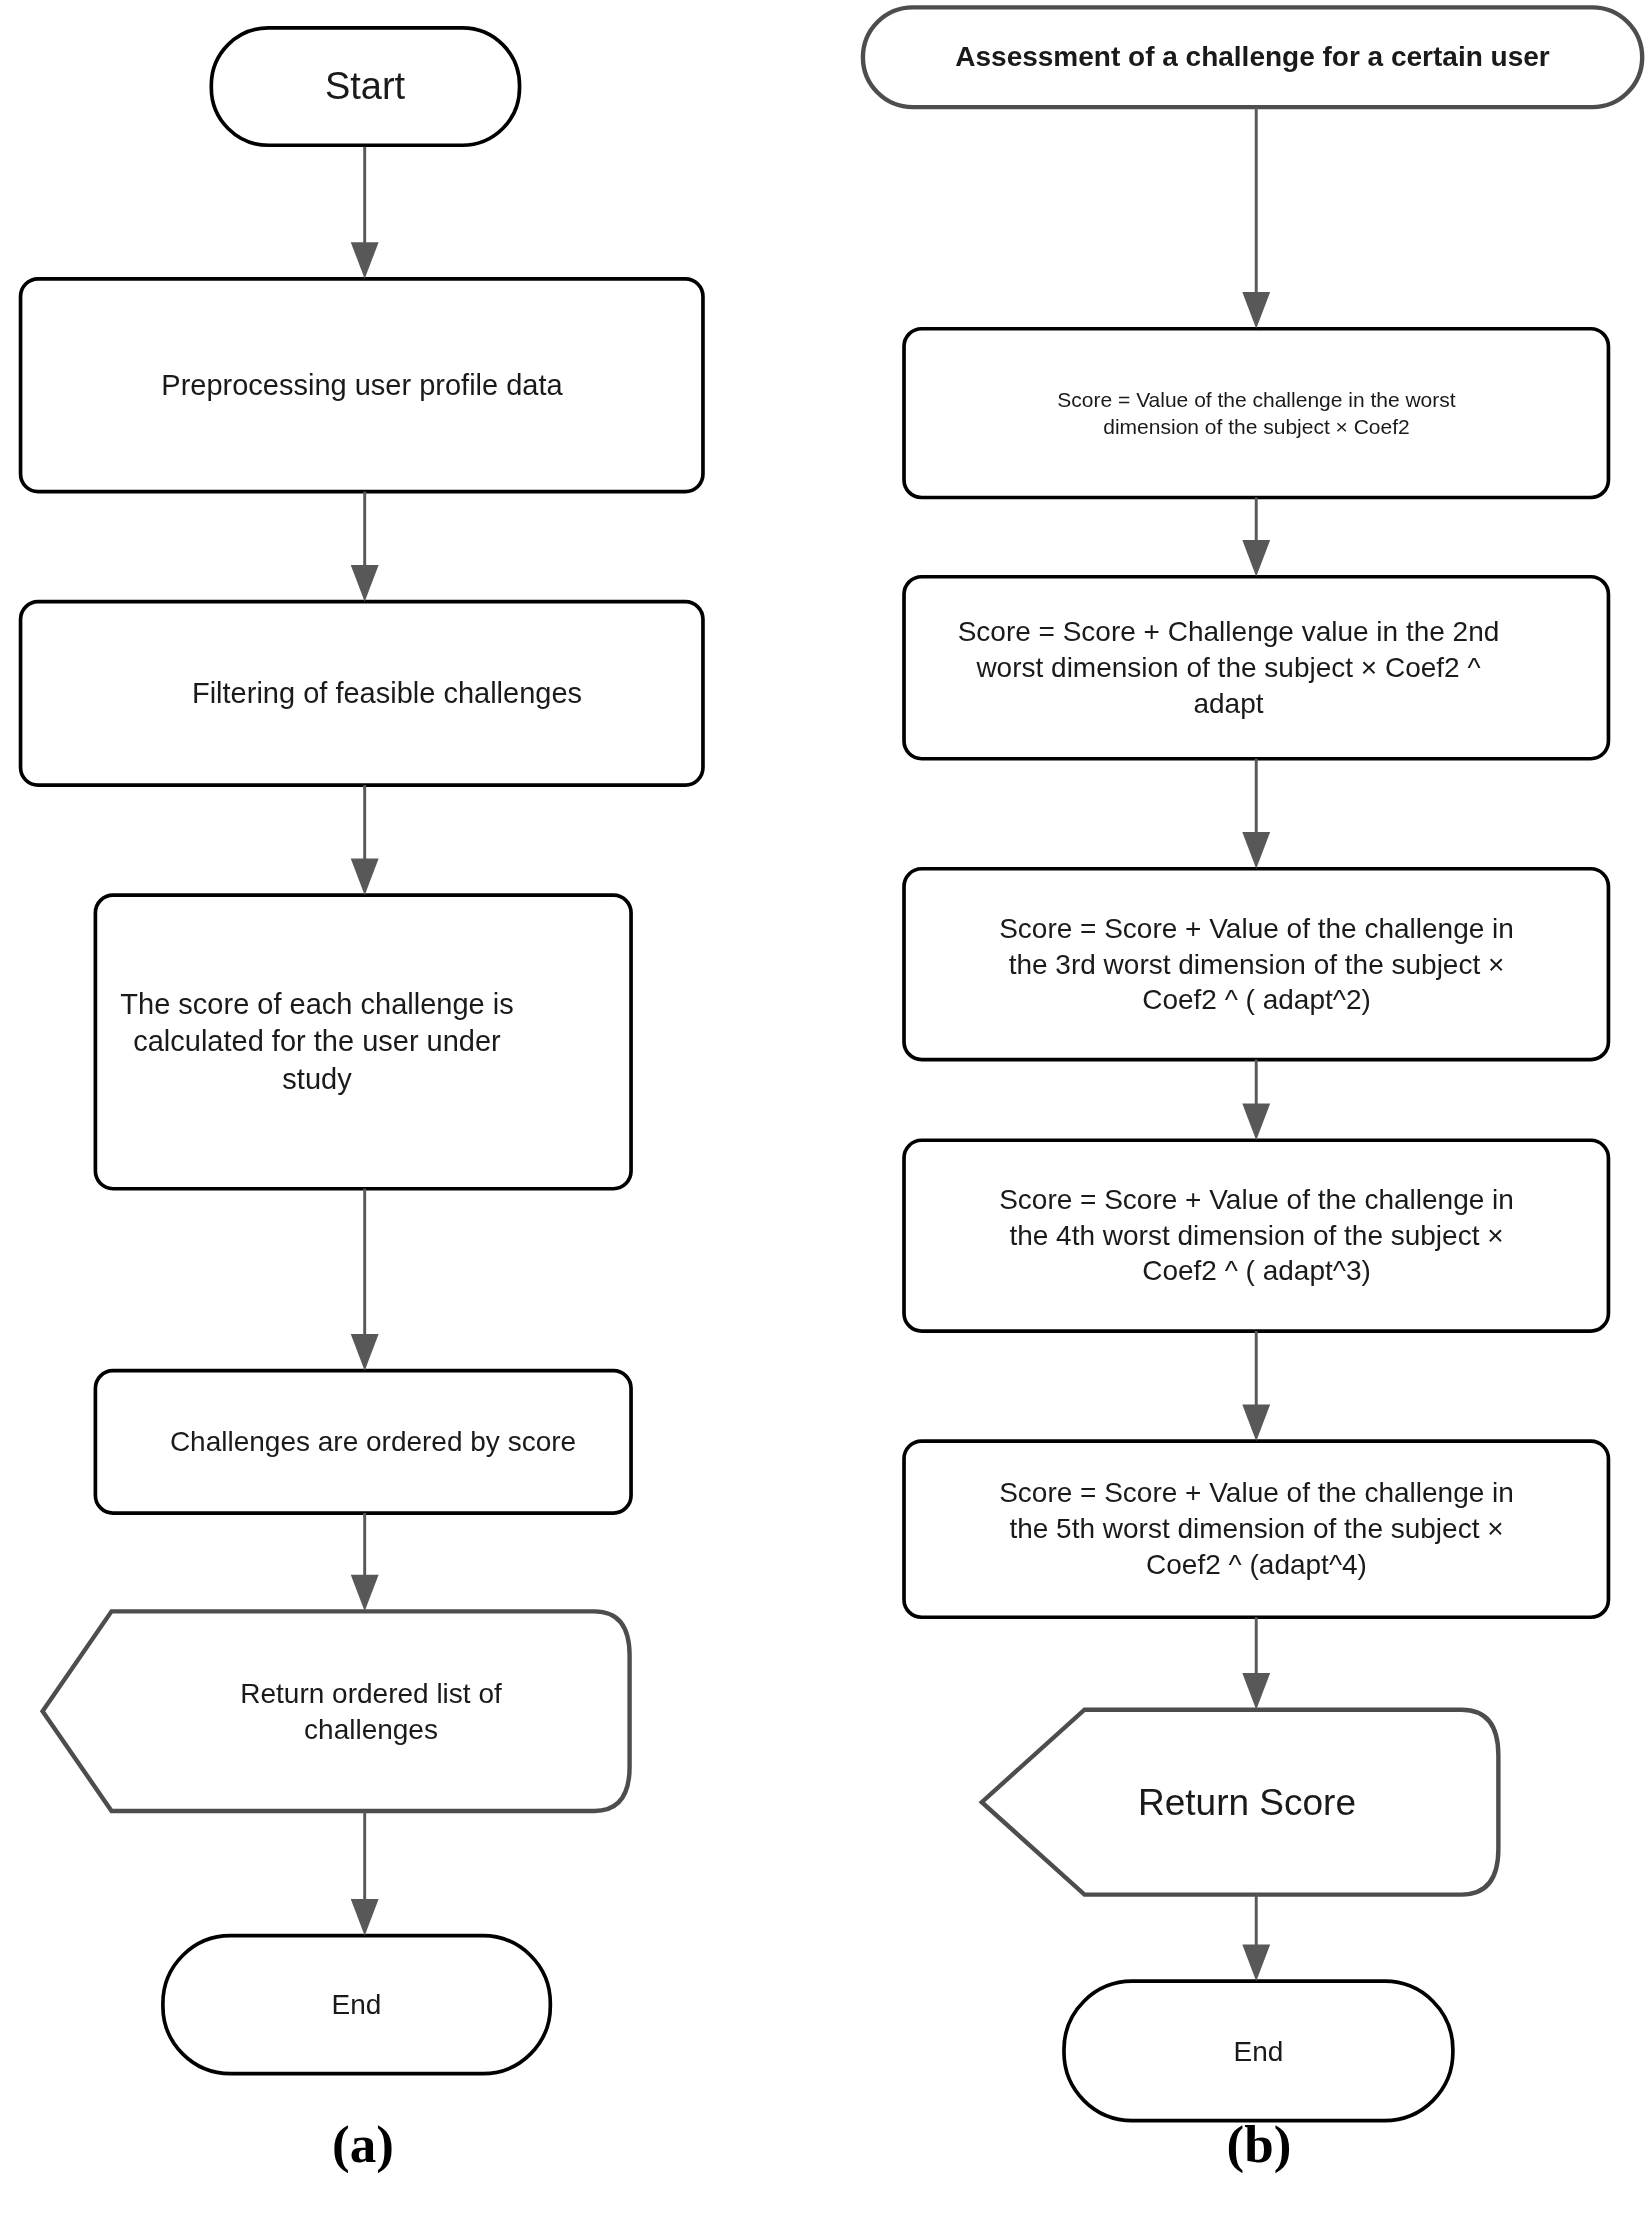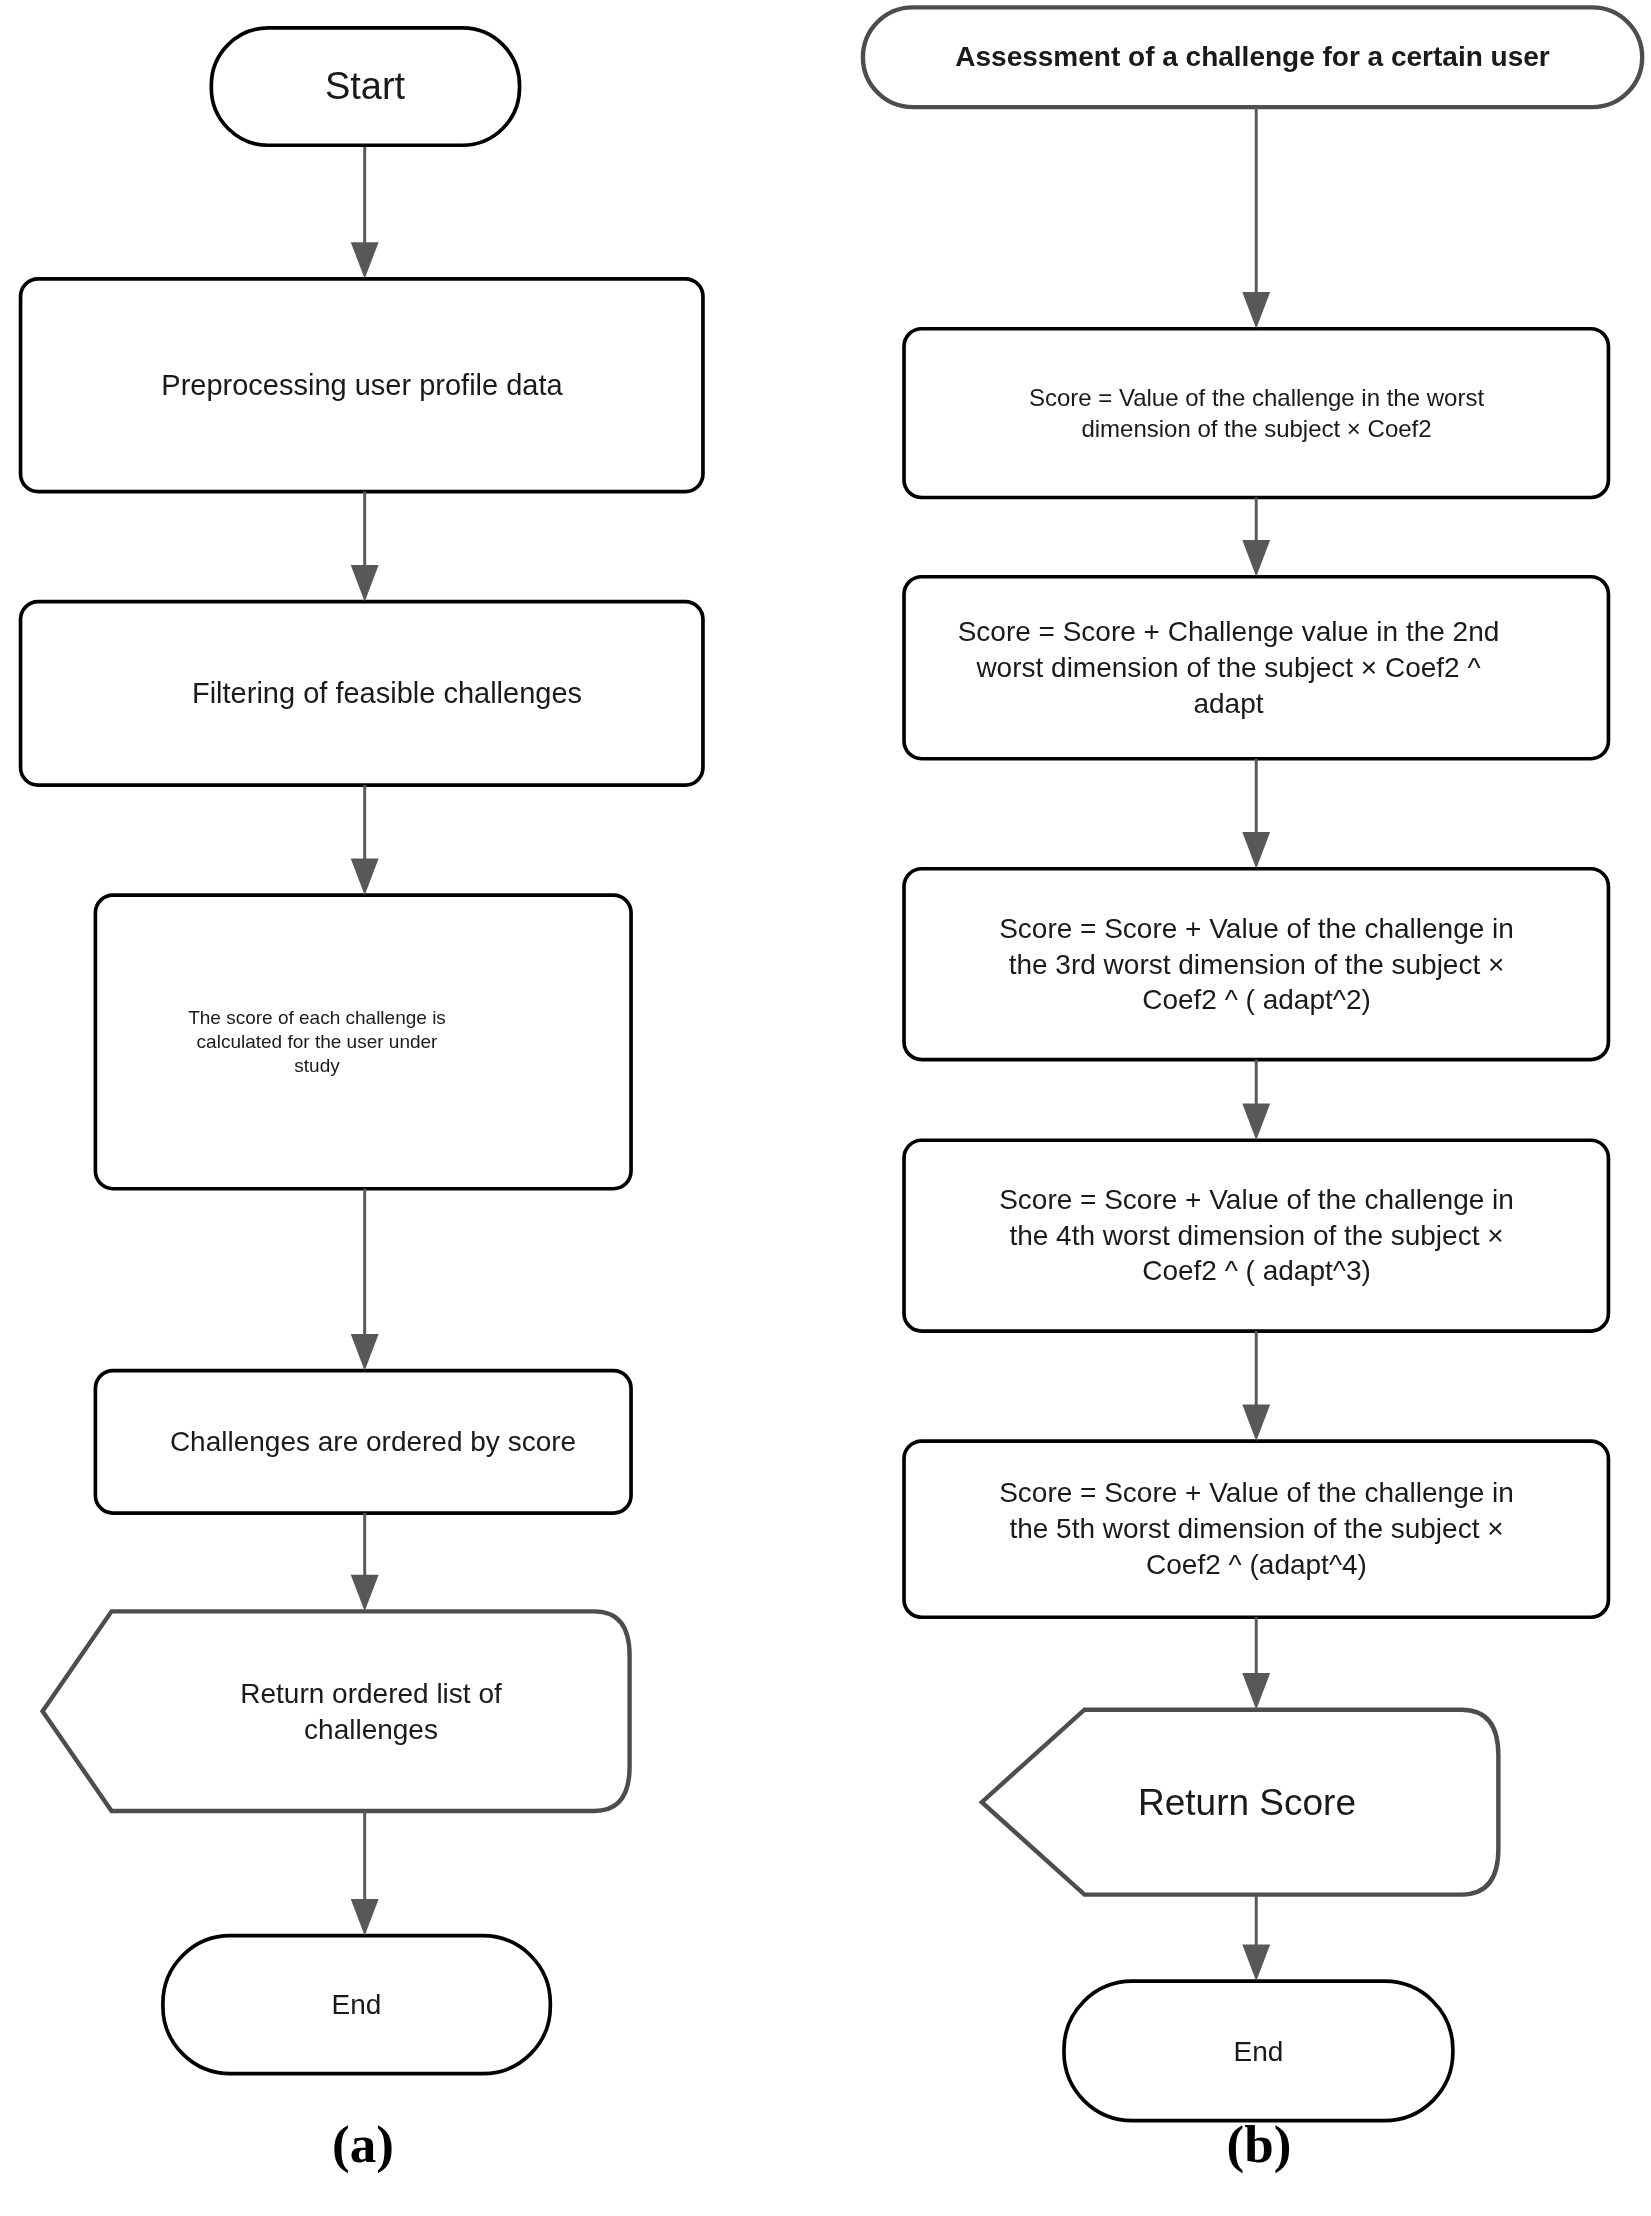--- a/index.html
+++ b/index.html
@@ -143,36 +143,36 @@
       <polygon class="connector-head" points="1712,2700 1693,2650 1731,2650"></polygon>
     </g>
   </svg>
 
   <div class="node-label" style="left:211px; top:28px; width:308px; height:117px; font-size:38px;">Start</div>
 
   <div class="node-label" style="left:20.5px; top:279px; width:683px; height:213px; font-size:29px;text-align:center;">Preprocessing user profile data</div>
 
   <div class="node-label" style="left:20.5px; top:602px; width:683px; height:183px; font-size:29px;margin-left:25px;">Filtering of feasible challenges</div>
 
-  <div class="node-label" style="left:95px; top:895px; width:444px; height:294px; font-size:19px;">The score of each challenge is
+  <div class="node-label" style="left:95px; top:895px; width:444px; height:294px; font-size:29px;">The score of each challenge is
 calculated for the user under
 study</div>
 
   <div class="node-label" style="left:105px; top:1371px; width:536px; height:142px; font-size:28px;">Challenges are ordered by score</div>
 
   <div class="node-label" style="left:112px; top:1612px; width:518px; height:200px; font-size:28px;">Return ordered list of
 challenges</div>
 
   <div class="node-label" style="left:163px; top:1936px; width:387px; height:138px; font-size:28px;">End</div>
 
   <div class="panel-caption" style="left:242px; top:2114px; width:242px; font-size:53px;">(a)</div>
 
   <div class="node-label" style="left:863px; top:7.3px; width:779px; height:100px; font-size:28px;font-weight:bold;">Assessment of a challenge for a certain user</div>
 
-  <div class="node-label" style="left:904px; top:329px; width:705px; height:169px; font-size:24px;text-align:center;">Score = Value of the challenge in the worst
+  <div class="node-label" style="left:904px; top:329px; width:705px; height:169px; font-size:21px;text-align:center;">Score = Value of the challenge in the worst
 dimension of the subject × Coef2</div>
 
   <div class="node-label" style="left:876px; top:577px; width:705px; height:182px; font-size:28px;">Score = Score + Challenge value in the 2nd
 worst dimension of the subject × Coef2 ^
 adapt</div>
 
   <div class="node-label" style="left:904px; top:869px; width:705px; height:191px; font-size:28px;">Score = Score + Value of the challenge in
 the 3rd worst dimension of the subject ×
 Coef2 ^ ( adapt^2)</div>
 

